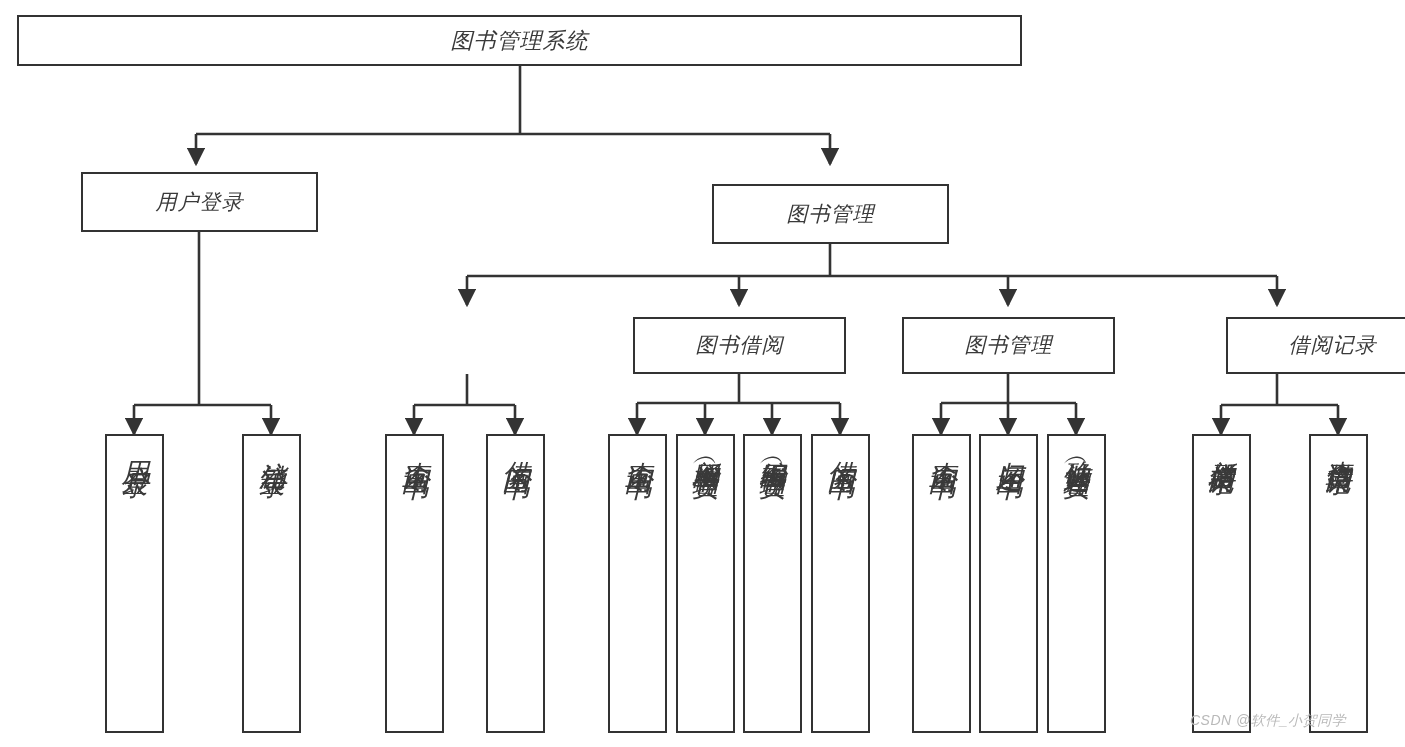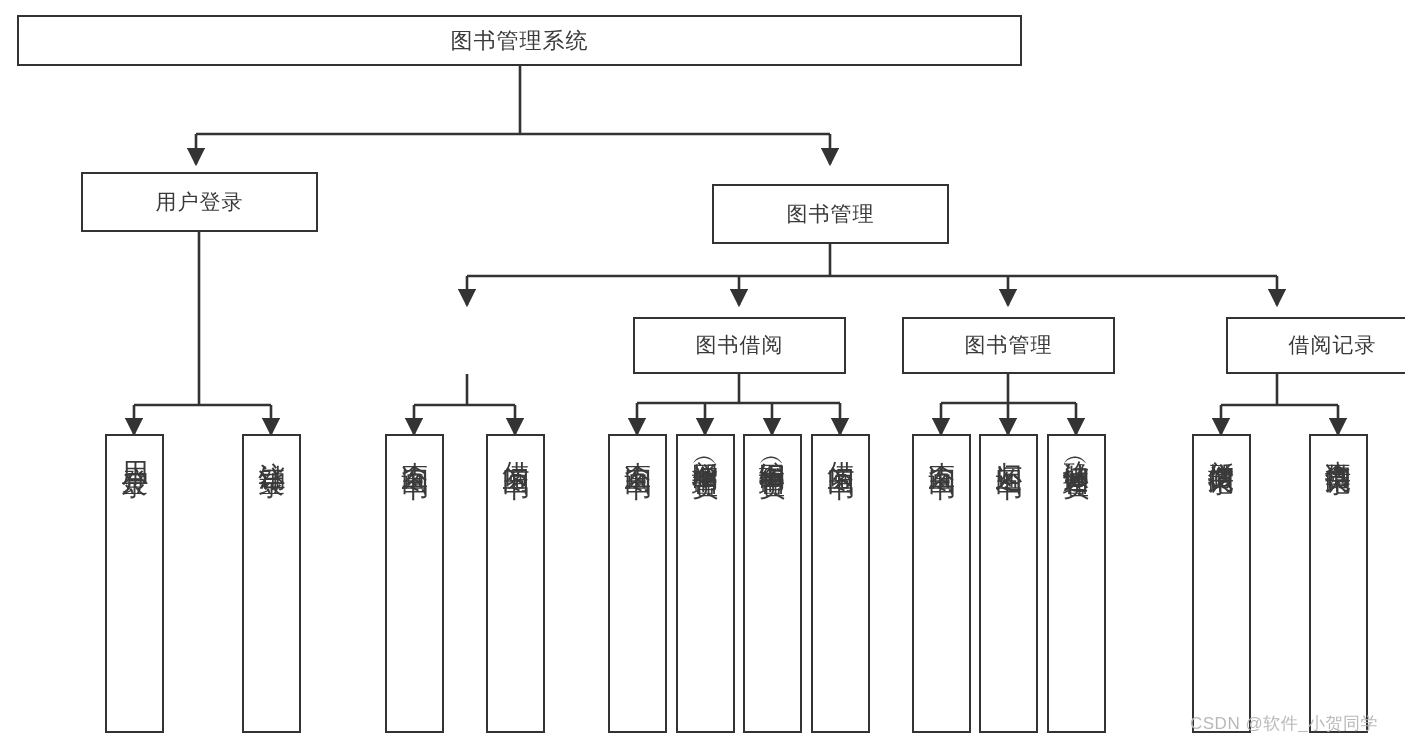--- a/index.html
+++ b/index.html
@@ -2,21 +2,21 @@
 <html><head>
 <meta charset="utf-8">
 <style>
   html,body{margin:0;padding:0;}
   body{
     width:1405px;height:747px;
     background:#ffffff;
     font-family:"Liberation Sans","DejaVu Sans",sans-serif;
     overflow:hidden;
   }
-  #stage{position:relative;width:1405px;height:747px;}
+  #stage{position:relative;width:1405px;height:747px;font-style:italic;}
   svg#wires{position:absolute;left:0;top:0;width:1405px;height:747px;}
 
   .node{
     position:absolute;
     box-sizing:border-box;
     border:2px solid #333333;
     background:#ffffff;
     display:flex;
     align-items:center;
     justify-content:center;
@@ -44,21 +44,21 @@
     text-orientation:upright;
     font-size:27px;
     letter-spacing:4px;
     line-height:1;
   }
   .v-node.tall .lbl{font-size:26px;letter-spacing:2px;}
 
   #watermark{
     position:absolute;
     left:1190px;top:712px;
-    font-size:17px;
+    font-size:14px;
     color:#b9b9b9;
     letter-spacing:0.5px;
     white-space:nowrap;
     pointer-events:none;
   }
 </style>
 </head>
 <body>
 
 <div id="stage">

